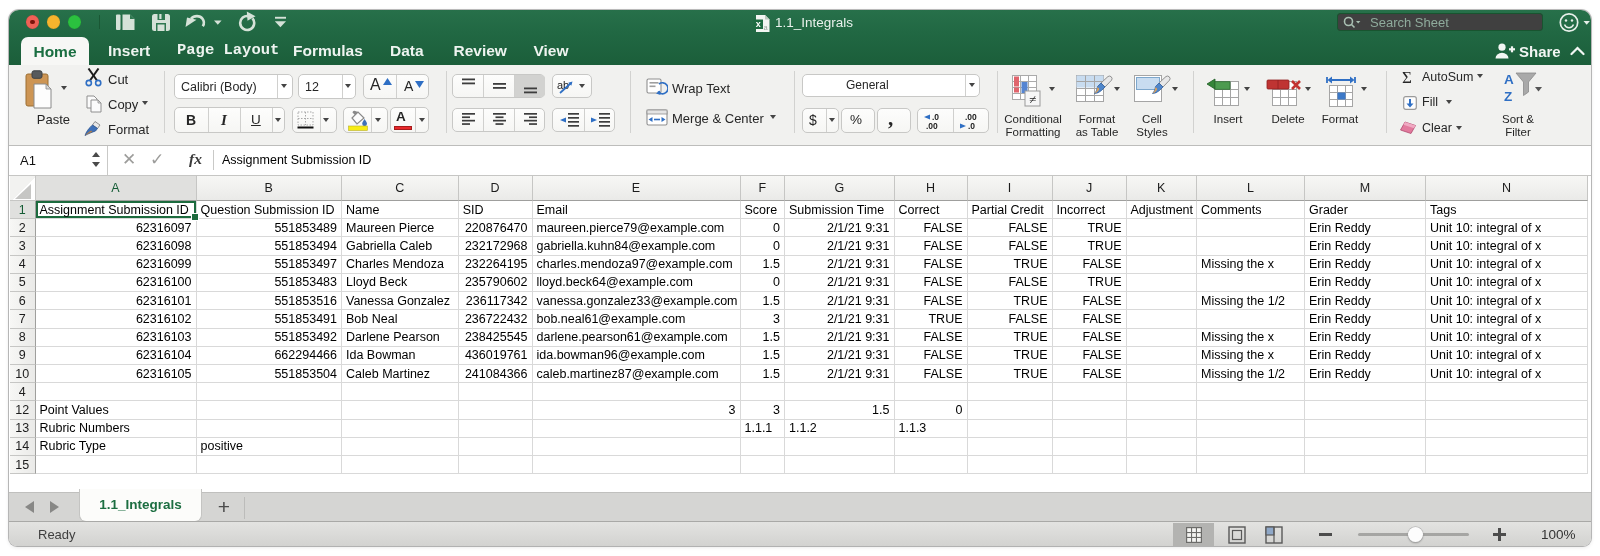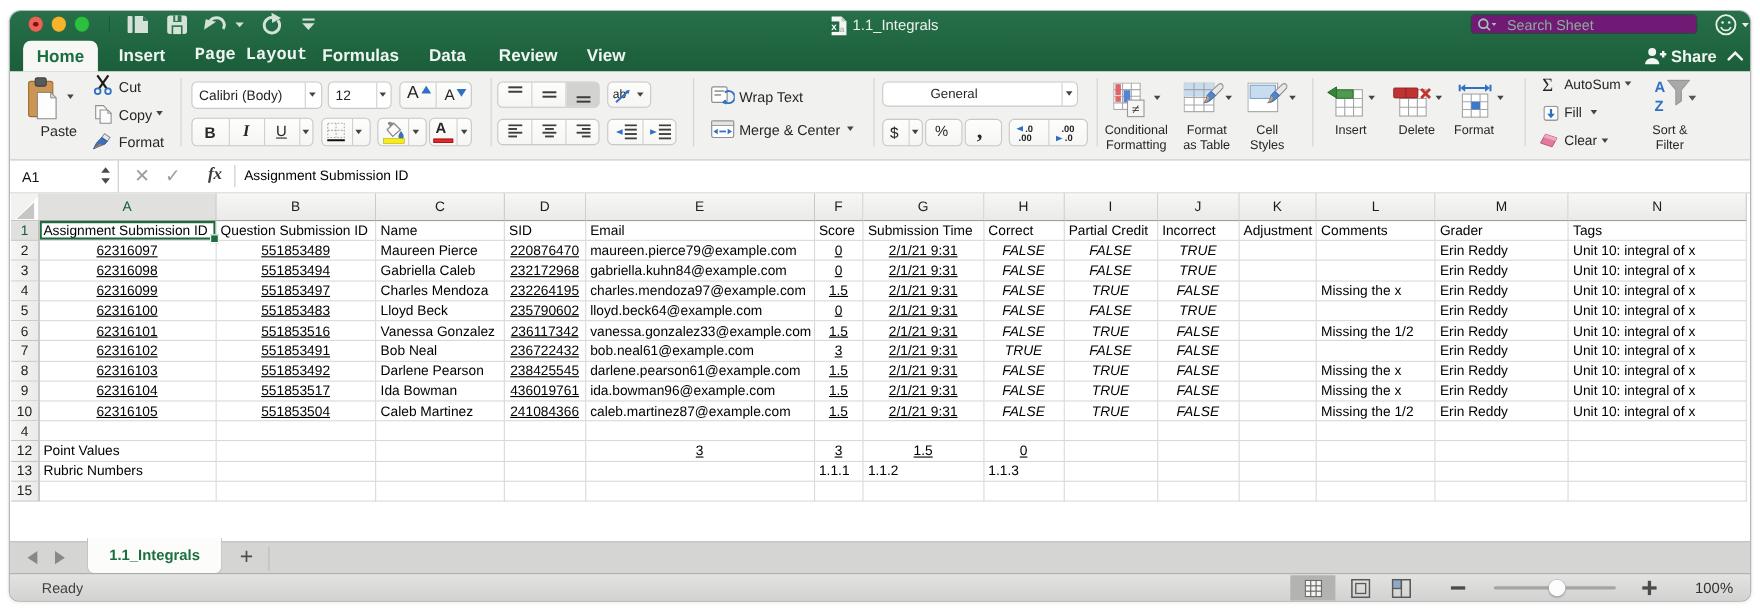--- a/index.html
+++ b/index.html
@@ -10,21 +10,21 @@
   .abs { position:absolute; }
   
   #green { position:absolute; left:0; top:0; width:100%; height:55px;
            background:linear-gradient(180deg,#27704a 0%, #216843 40%, #1b5e3a 100%); }
   .tl { position:absolute; top:5px; width:13.5px; height:13.5px; border-radius:50%; }
   .ttxt { position:absolute; color:#e9f1ec; font-size:13.5px; }
   .tab { position:absolute; top:28px; height:25px; color:#eef4f0; font-weight:bold; font-size:15.5px; line-height:25px; }
   #hometab { position:absolute; left:12px; top:27px; width:68px; height:28px; background:#f7f7f5;
              border-radius:7px 7px 0 0; color:#1a6e41; font-weight:bold; font-size:15.5px;
              text-align:center; line-height:30px; }
-  #search { position:absolute; left:1328px; top:3px; width:206px; height:18px; background:#701a75;
+  #search { position:absolute; left:1328px; top:3px; width:206px; height:18px; background:#404040;
             border-radius:4px; box-shadow:inset 0 0 0 1px #18542f; }
   
   #ribbon { position:absolute; left:0; top:55px; width:100%; height:81px; background:#f1f1ef;
             border-bottom:1px solid #bdbdbb; }
   .sep { position:absolute; width:1px; background:#d2d2d0; top:6px; height:62px; }
   .btn { position:absolute; background:linear-gradient(#fdfdfc,#f6f6f4); border:1px solid #c8c8c6; border-radius:5px; }
   .rlbl { position:absolute; font-size:13px; color:#262626; }
   .rlbl2 { position:absolute; font-size:11.5px; color:#262626; text-align:center; line-height:13px; }
   .dda { position:absolute; width:0; height:0; border-left:3.5px solid transparent; border-right:3.5px solid transparent; border-top:4.5px solid #444; }
   .vdiv { position:absolute; width:1px; background:#d0d0ce; }
@@ -34,22 +34,22 @@
   
   #gridwrap { position:absolute; left:0; top:166px; width:100%; height:316px; background:#fff; }
   table { border-collapse:separate; border-spacing:0; table-layout:fixed; position:absolute; left:1px; top:0; width:1578px; }
   td, th { border-right:1px solid #d9d9d9; border-bottom:1px solid #d9d9d9; font-weight:normal;
            font-size:12.5px; color:#000; padding:0 4px 0 4px; white-space:nowrap; overflow:visible; text-align:left; vertical-align:middle; }
   th.ch { background:linear-gradient(#f7f7f5,#eaeae8); border-right:1px solid #c6c6c4; border-bottom:1px solid #9f9f9d;
           text-align:center; color:#1c1c1c; padding:0; }
   th.rh { background:linear-gradient(90deg,#f7f7f5,#eaeae8); border-right:1px solid #9f9f9d; border-bottom:1px solid #c6c6c4;
           text-align:center; color:#1c1c1c; padding:0; }
   th.selch { background:#e0e0de; color:#155c35; }
-  td.r { text-align:center;text-decoration:underline; }
-  td.c { text-align:center;font-style:italic; }
+  td.r { text-align:right; }
+  td.c { text-align:right; }
   #a1 { position:relative; box-shadow:inset 0 0 0 2px #1d6b3e; }
   #a1:after { content:""; position:absolute; right:-3px; bottom:-3px; width:6px; height:6px; background:#1d6b3e; border:1px solid #fff; }
   
   #tabbar { position:absolute; left:0; top:482px; width:100%; height:29px; background:#d5d5d3; border-top:1px solid #c0c0be; }
   #stab { position:absolute; left:70px; top:-4px; width:123px; height:33px; background:#fcfcfa; border:1px solid #c4c4c2; border-top:none;
           border-radius:0 0 7px 7px; color:#1c6e41; font-weight:bold; font-size:13.5px; text-align:center; line-height:32px; }
   
   #sbar { position:absolute; left:0; top:511px; width:100%; height:25px; background:linear-gradient(#e3e3e1,#d2d2d0);
           border-top:1px solid #a9a9a7; }
 </style>
@@ -605,21 +605,21 @@
             <td class="c">TRUE</td>
             <td class="c">FALSE</td>
             <td></td>
             <td>Missing the x</td>
             <td>Erin Reddy</td>
             <td>Unit 10: integral of x</td>
           </tr>
           <tr style="height:18.22px">
             <th class="rh">9</th>
             <td class="r">62316104</td>
-            <td class="r">551853517</td>
+            <td class="r">662294466</td>
             <td>Ida Bowman</td>
             <td class="r">436019761</td>
             <td>ida.bowman96@example.com</td>
             <td class="r">1.5</td>
             <td class="r">2/1/21 9:31</td>
             <td class="c">FALSE</td>
             <td class="c">TRUE</td>
             <td class="c">FALSE</td>
             <td></td>
             <td>Missing the x</td>
@@ -680,20 +680,37 @@
           <tr style="height:18.22px">
             <th class="rh">13</th>
             <td>Rubric Numbers</td>
             <td></td>
             <td></td>
             <td></td>
             <td></td>
             <td>1.1.1</td>
             <td>1.1.2</td>
             <td>1.1.3</td>
+            <td></td>
+            <td></td>
+            <td></td>
+            <td></td>
+            <td></td>
+            <td></td>
+          </tr>
+          <tr style="height:18.22px">
+            <th class="rh">14</th>
+            <td>Rubric Type</td>
+            <td>positive</td>
+            <td></td>
+            <td></td>
+            <td></td>
+            <td></td>
+            <td></td>
+            <td></td>
             <td></td>
             <td></td>
             <td></td>
             <td></td>
             <td></td>
             <td></td>
           </tr>
           <tr style="height:18.22px">
             <th class="rh">15</th>
             <td></td>

